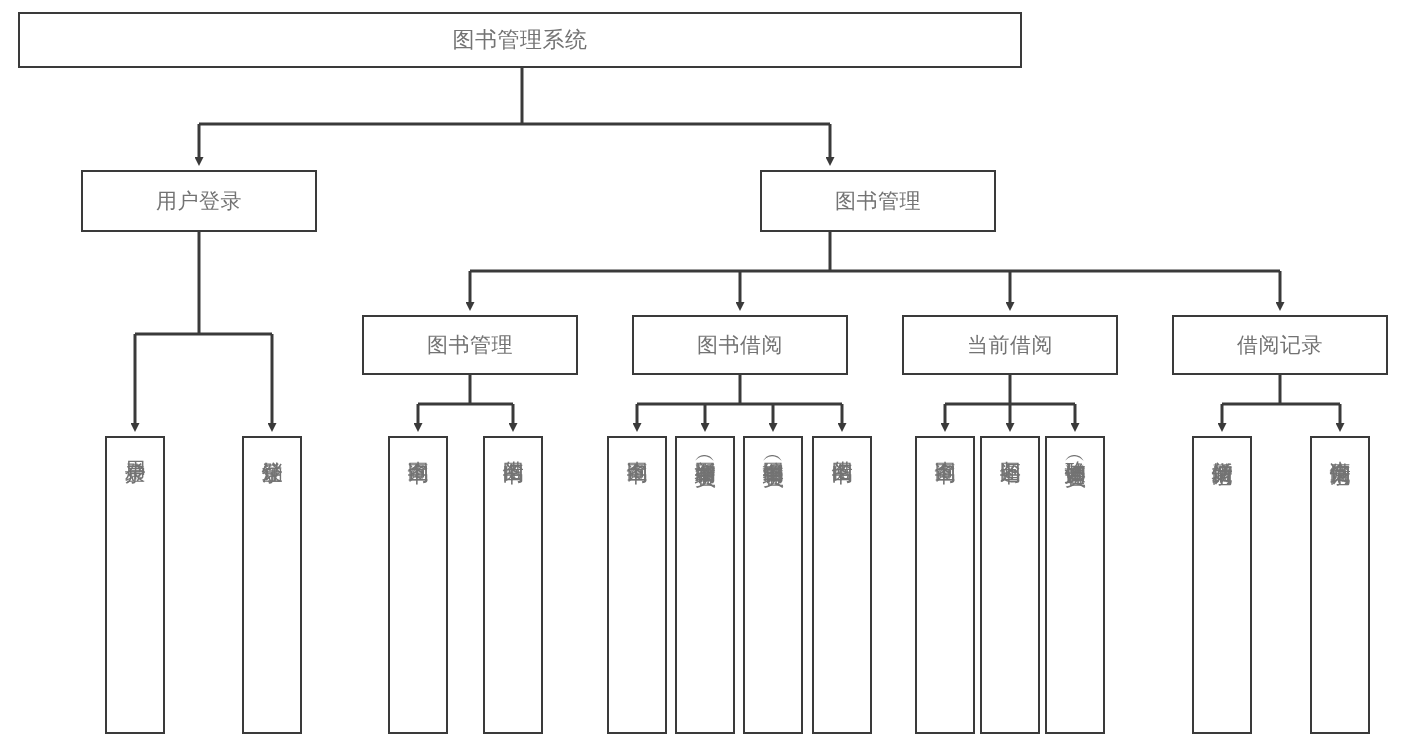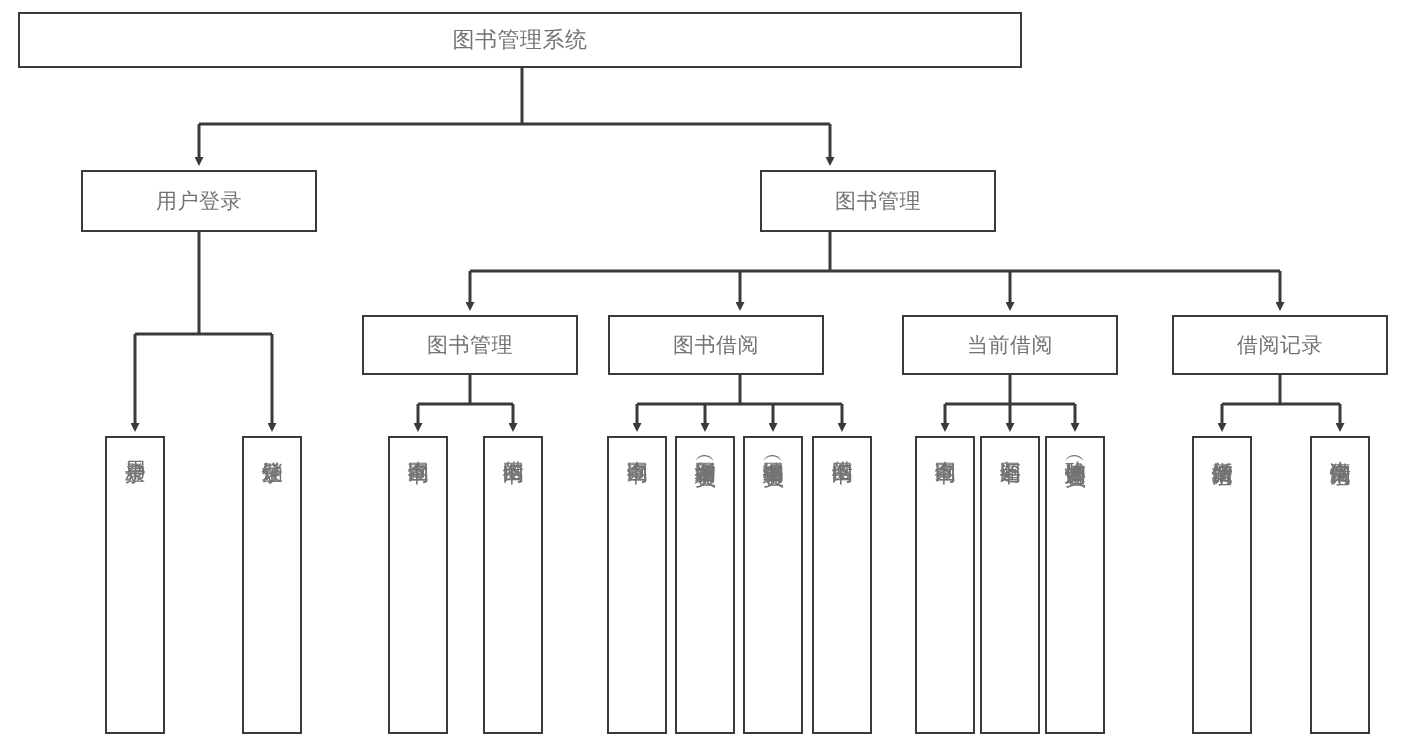--- a/index.html
+++ b/index.html
@@ -139,21 +139,21 @@
   <div class="node horizontal" style="left:81px; top:170px; width:236px; height:62px;">
     <span class="node-label">用户登录</span>
   </div>
   <div class="node horizontal" style="left:712px; top:170px; width:236px; height:62px;margin-left:48px;">
     <span class="node-label">图书管理</span>
   </div>
 
   <div class="node horizontal" style="left:362px; top:315px; width:216px; height:60px;">
     <span class="node-label">图书管理</span>
   </div>
-  <div class="node horizontal" style="left:608px; top:315px; width:216px; height:60px;">
+  <div class="node horizontal" style="left:632px; top:315px; width:216px; height:60px;">
     <span class="node-label">图书借阅</span>
   </div>
   <div class="node horizontal" style="left:902px; top:315px; width:216px; height:60px;">
     <span class="node-label">当前借阅</span>
   </div>
   <div class="node horizontal" style="left:1172px; top:315px; width:216px; height:60px;">
     <span class="node-label">借阅记录</span>
   </div>
 
   <div class="node vertical" style="left:105px; top:436px; width:60px; height:298px;">

